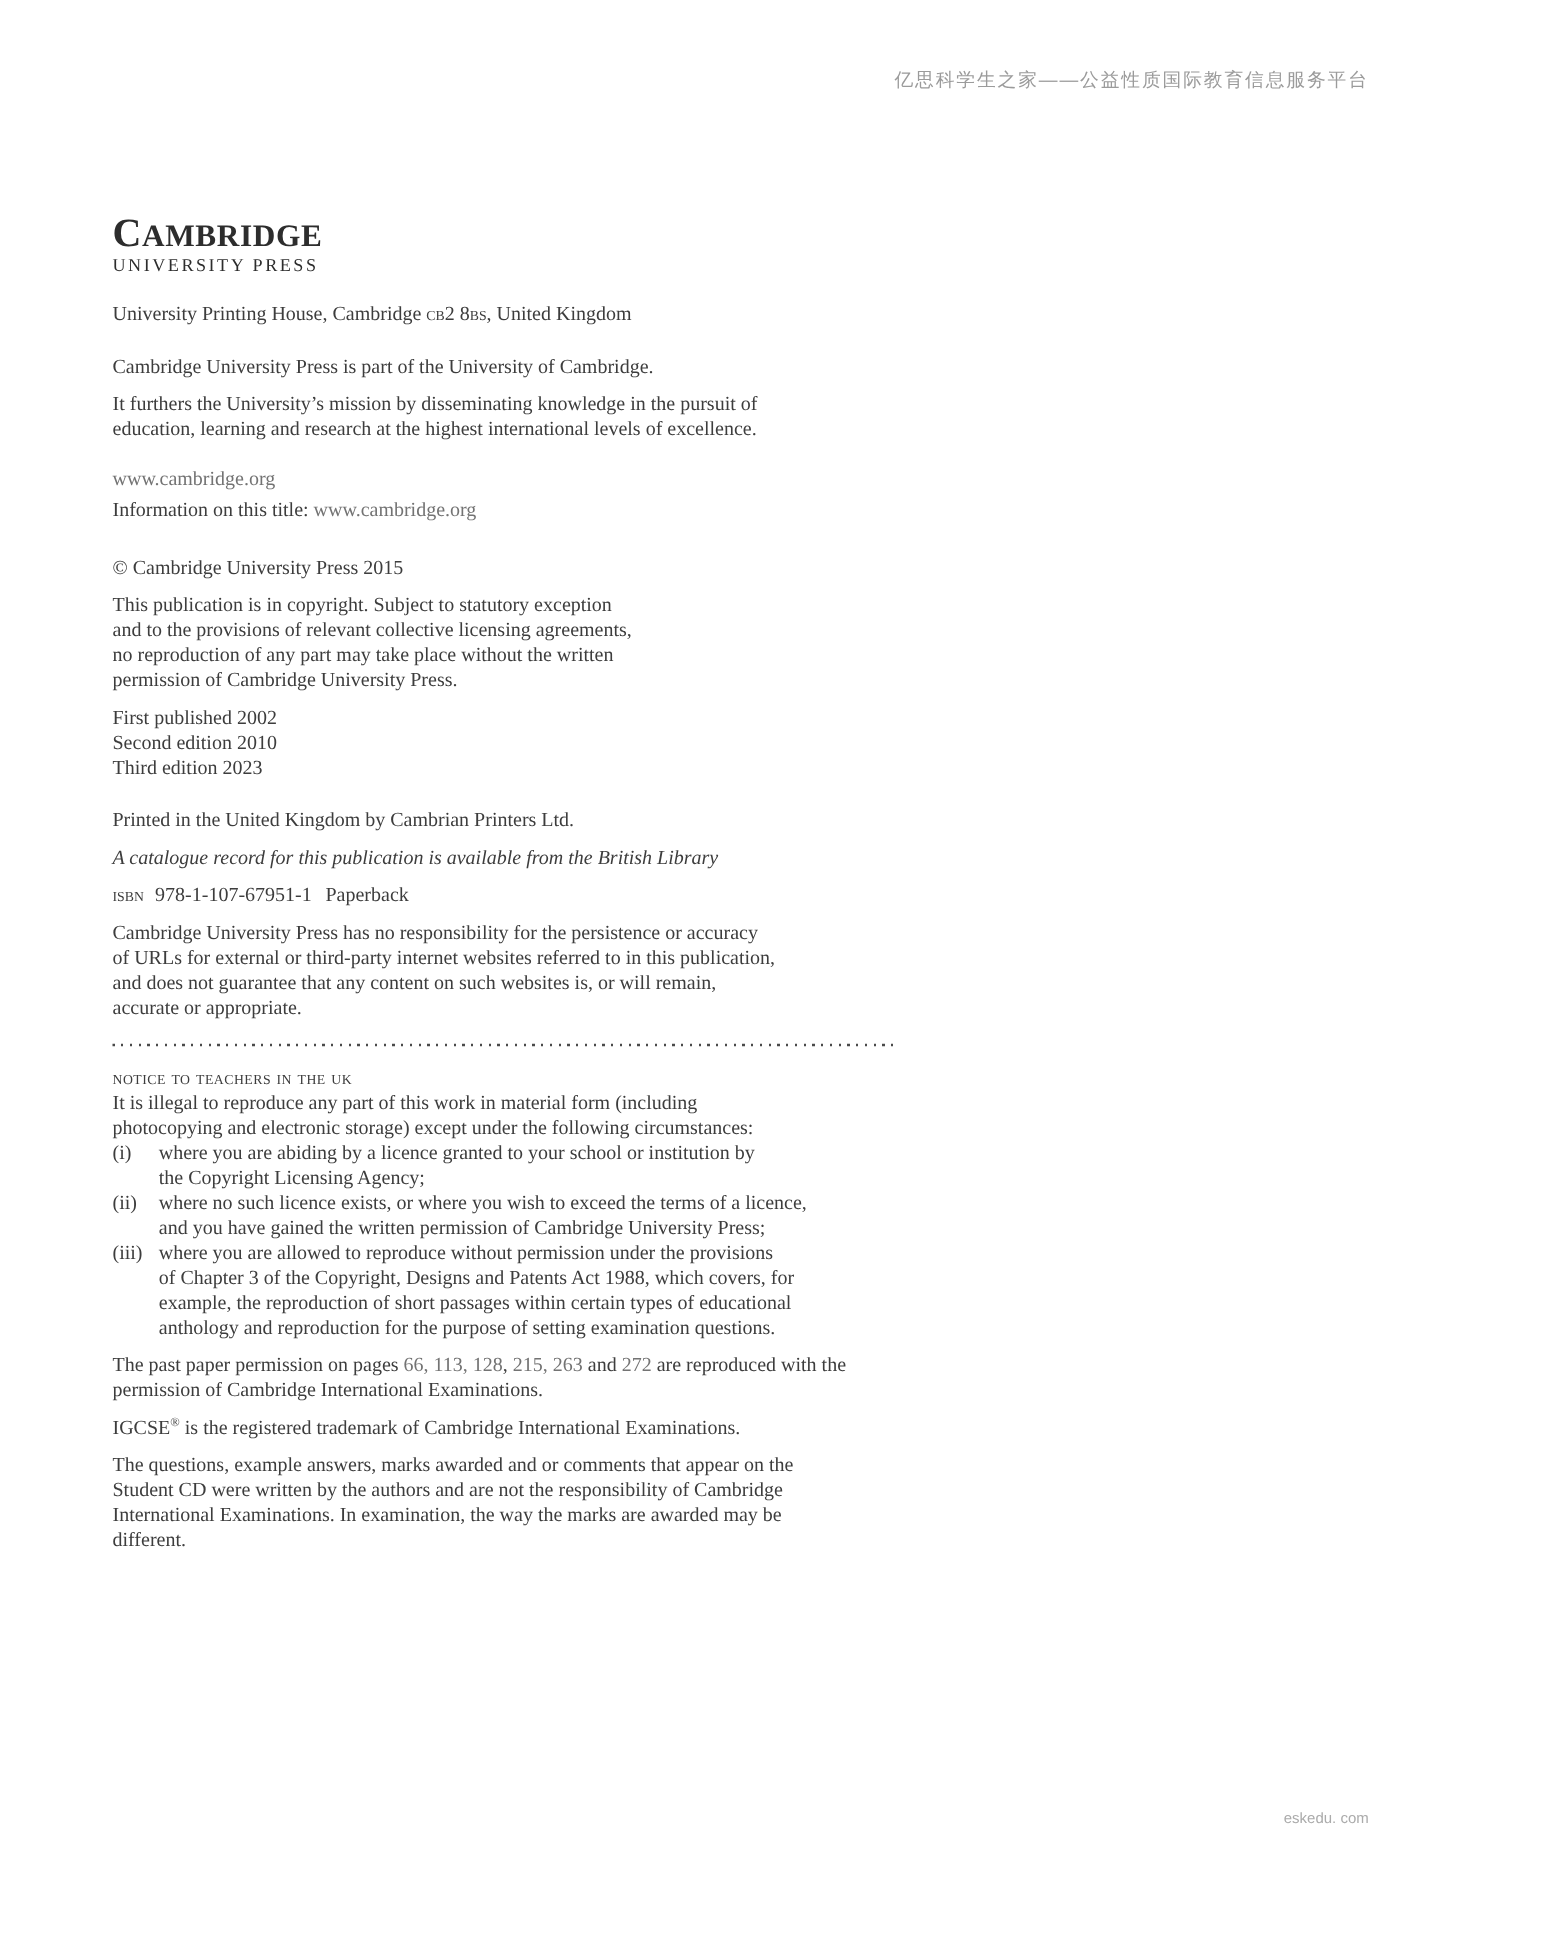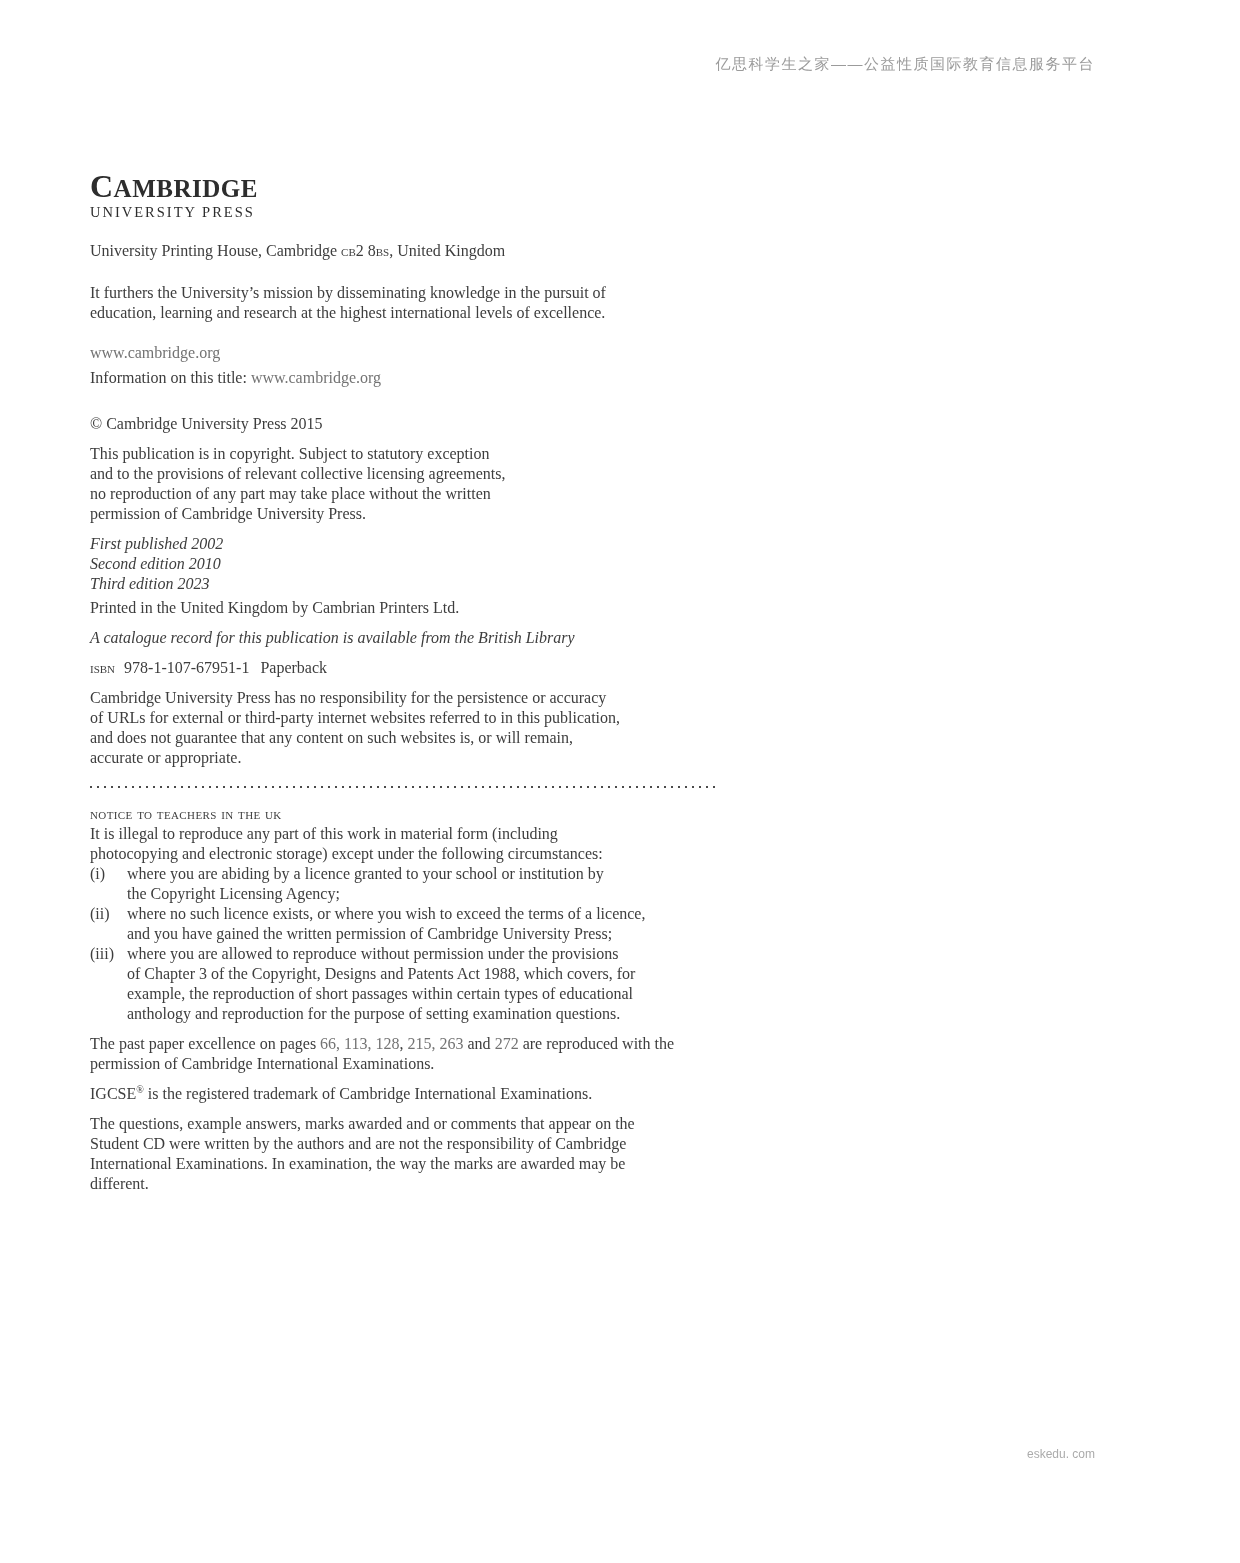--- a/index.html
+++ b/index.html
@@ -57,36 +57,37 @@
 
   <div class="content">
 
     <div class="logo">
       <div class="logo-main"><span class="initial">C</span><span>AMBRIDGE</span></div>
       <div class="logo-sub">UNIVERSITY PRESS</div>
     </div>
 
     <p class="mb22"><span>University Printing House, Cambridge </span><span class="sc">cb2 8bs</span><span>, United Kingdom</span></p>
 
+    <p>Cambridge University Press is part of the University of Cambridge.</p>
 
     <p class="mb20">It furthers the University’s mission by disseminating knowledge in the pursuit of
 education, learning and research at the highest international levels of excellence.</p>
 
     <p class="mb5"><span class="link">www.cambridge.org</span></p>
 
     <p class="mb26"><span>Information on this title: </span><span class="link">www.cambridge.org</span></p>
 
     <p>© Cambridge University Press 2015</p>
 
     <p>This publication is in copyright. Subject to statutory exception
 and to the provisions of relevant collective licensing agreements,
 no reproduction of any part may take place without the written
 permission of Cambridge University Press.</p>
 
-    <div class="editions" style="margin-bottom:4px;font-style:italic;">
+    <div class="editions" style="margin-bottom:22px;">
       <div>First published 2002</div>
       <div>Second edition 2010</div>
       <div>Third edition 2023</div>
     </div>
 
     <p>Printed in the United Kingdom by Cambrian Printers Ltd.</p>
 
     <p class="italic">A catalogue record for this publication is available from the British Library</p>
 
     <p><span class="sc isbn-label">isbn</span><span class="isbn-number">978-1-107-67951-1</span><span>Paperback</span></p>
@@ -115,21 +116,21 @@
       </div>
       <div class="notice-item">
         <span class="marker">(iii)</span>
         <div class="item-text">where you are allowed to reproduce without permission under the provisions
 of Chapter 3 of the Copyright, Designs and Patents Act 1988, which covers, for
 example, the reproduction of short passages within certain types of educational
 anthology and reproduction for the purpose of setting examination questions.</div>
       </div>
     </div>
 
-    <p><span>The past paper excellence on pages </span><span class="link">66, 113, 128</span><span>, </span><span class="link">215, 263</span><span> and </span><span class="link">272</span><span> are reproduced with the
+    <p><span>The past paper permission on pages </span><span class="link">66, 113, 128</span><span>, </span><span class="link">215, 263</span><span> and </span><span class="link">272</span><span> are reproduced with the
 permission of Cambridge International Examinations.</span></p>
 
     <p><span>IGCSE</span><span class="reg">®</span><span> is the registered trademark of Cambridge International Examinations.</span></p>
 
     <p class="mb0">The questions, example answers, marks awarded and or comments that appear on the
 Student CD were written by the authors and are not the responsibility of Cambridge
 International Examinations. In examination, the way the marks are awarded may be
 different.</p>
 
   </div>

